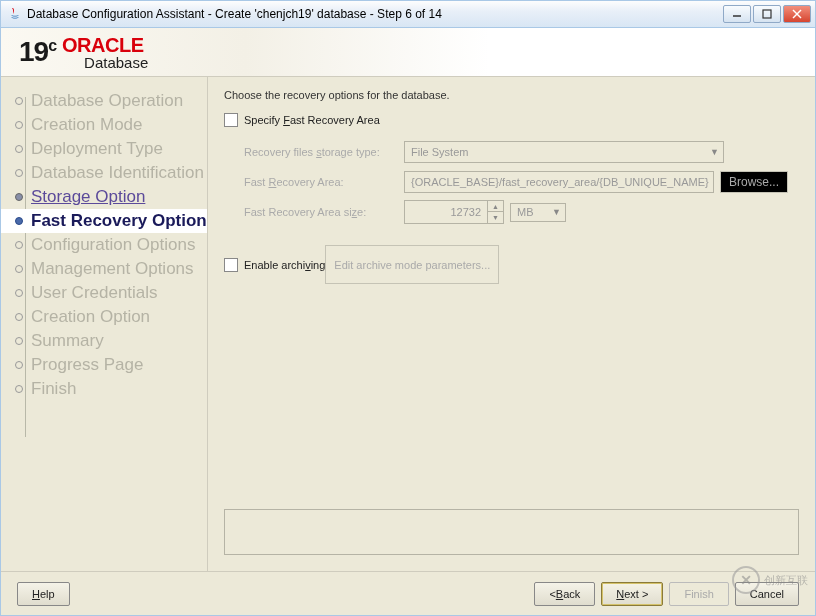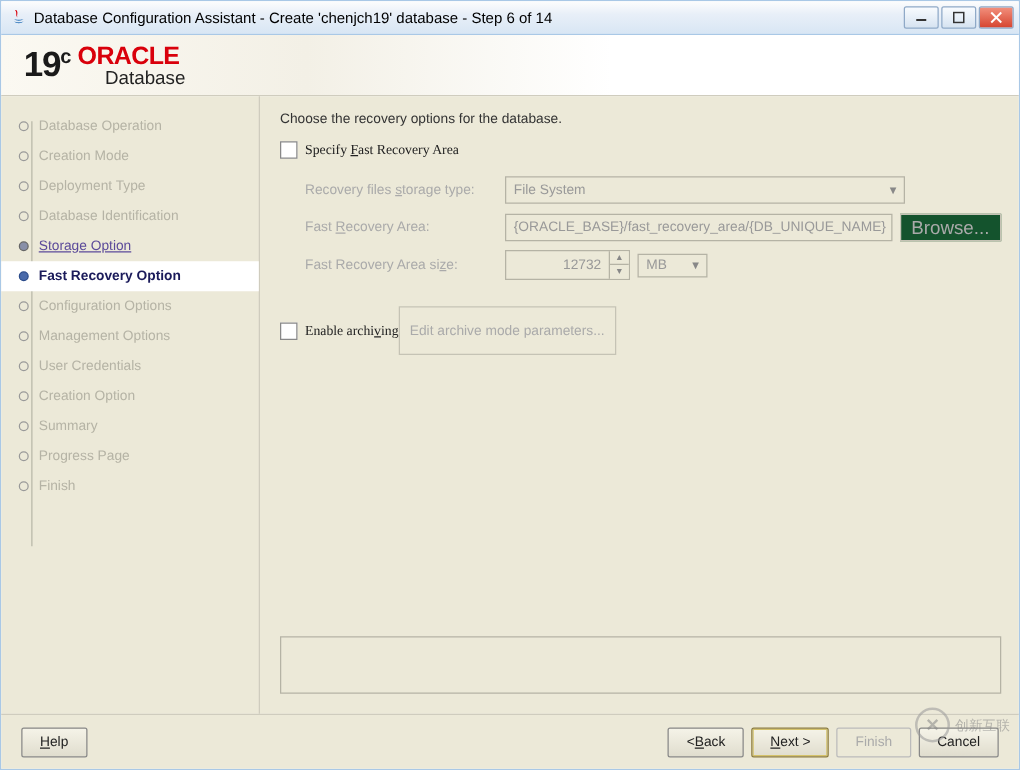--- a/index.html
+++ b/index.html
@@ -146,21 +146,21 @@
   }
   .step-dot.filled {
     background: #888fa8;
     border-color: #666;
   }
   .step-dot.current {
     background: #4a6aaa;
     border-color: #2a4a8a;
   }
   .step-label {
-    font-size: 11px;
+    font-size: 17px;
     color: #b5b3a5;
   }
   .step-label.visited {
     color: #5b4a9a;
     text-decoration: underline;
   }
   .step-label.future {
     color: #5b5ba8;
     text-decoration: underline;
   }
@@ -193,21 +193,20 @@
   .cb {
     width: 14px;
     height: 14px;
     border: 1px solid #888;
     background: #fff;
     margin-right: 6px;
   }
   .cb-label {
     font-size: 11px;
     color: #222;
-    font-family: Liberation Serif, serif;
   }
   .cb-label .ul { text-decoration: underline; }
   .form-grid {
     margin-left: 20px;
     margin-bottom: 18px;
   }
   .form-row {
     display: flex;
     align-items: center;
     height: 30px;
@@ -285,23 +284,23 @@
     display: flex;
     align-items: center;
     justify-content: space-between;
     padding: 0 4px 0 6px;
     color: #999;
     font-size: 11px;
   }
   .browse-btn {
     height: 22px;
     border: 1px solid #c5c3b5;
-    background: #14532d;
+    background: #000000;
     padding: 0 8px;
-    font-size: 15px;
+    font-size: 12px;
     color: #aaa;
     display: inline-flex;
     align-items: center;
   }
   .archive-row {
     display: flex;
     align-items: center;
     gap: 0;
     margin-bottom: 8px;
   }

